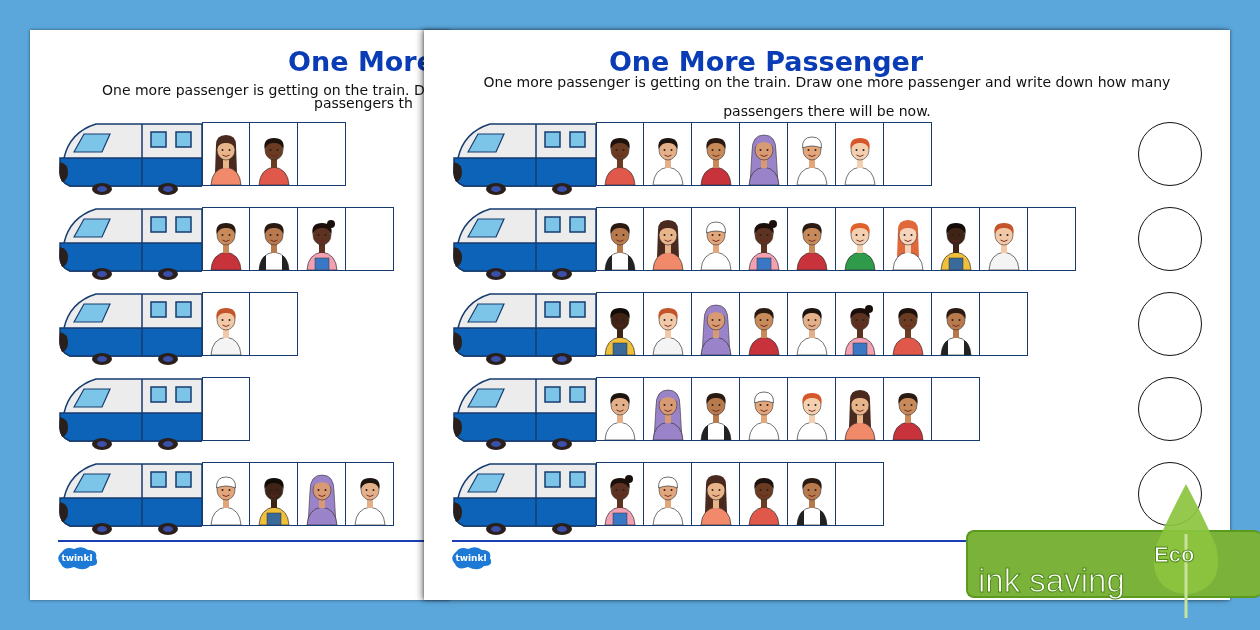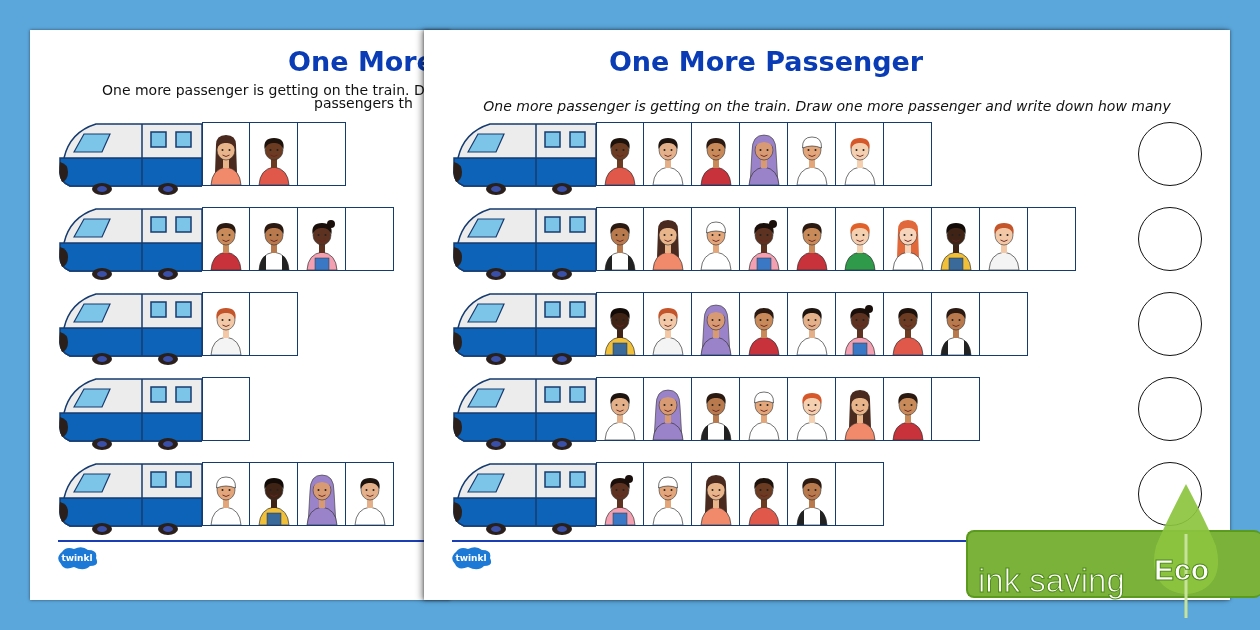--- a/index.html
+++ b/index.html
@@ -14,21 +14,21 @@
   .cells{position:absolute;left:146px;top:0;display:flex;height:64px;}
   .cell{width:48px;height:64px;border:1.5px solid #163b6e;border-left:none;box-sizing:border-box;position:relative;background:#fff;}
   .cell:first-child{border-left:1.5px solid #163b6e;}
   .kid{position:absolute;left:50%;bottom:0;transform:translateX(-50%);width:36px;height:56px;}
   .circle{position:absolute;width:64px;height:64px;border:1.5px solid #111;border-radius:50%;box-sizing:border-box;}
   .footer-line{position:absolute;height:2px;background:#1a3fb5;}
   .twinkl{position:absolute;width:44px;height:24px;}
   .eco{position:absolute;left:966px;top:530px;width:300px;height:64px;}
   .eco-bar{position:absolute;left:0;top:0;width:294px;height:64px;background:#7ab23a;border:2px solid #5a9a1c;border-radius:8px;border-right:none;}
   .eco-text{position:absolute;left:12px;top:8px;font-family:"Liberation Sans",sans-serif;font-size:33px;color:#fff;-webkit-text-stroke:1px #4f8a18;white-space:nowrap;margin-top:24px;}
-  .eco-label{position:absolute;left:188px;top:12px;font-family:"Liberation Sans",sans-serif;font-weight:bold;font-size:30px;color:#fff;-webkit-text-stroke:1px #4f8a18;z-index:3;margin-top:11px;}
+  .eco-label{position:absolute;left:188px;top:12px;font-family:"Liberation Sans",sans-serif;font-weight:bold;font-size:22px;color:#fff;-webkit-text-stroke:1px #4f8a18;z-index:3;}
   .leaf{position:absolute;left:1150px;top:482px;width:72px;height:136px;z-index:2;}
 </style>
 </head>
 <body>
 
 <div class="sheet" id="sheet-back">
   <div class="title" style="left:258px;top:16px;">One More</div>
   <div class="instr" style="left:72px;top:52px;">One more passenger is getting on the train. Dra</div>
   <div class="instr" style="left:284px;top:65px;">passengers th</div>
   <div id="back-rows">
@@ -240,21 +240,22 @@
     </div>
   <div class="footer-line" style="left:28px;top:510px;width:392px;"></div>
   <svg class="twinkl" style="left:26px;top:516px;" viewBox="0 0 44 24">
     <path d="M6 6 Q10 0 18 3 Q26 -1 32 4 Q42 4 40 12 Q44 20 34 20 Q28 26 18 21 Q8 25 5 18 Q-1 12 6 6Z" fill="#1c7ad6"></path>
     <text x="21" y="15" font-size="9" font-weight="bold" fill="#fff" text-anchor="middle" font-family="DejaVu Sans, sans-serif">twinkl</text>
   </svg>
 </div>
 
 <div class="sheet" id="sheet-front">
   <div class="title" style="left:0;width:684px;text-align:center;top:16px;">One More Passenger</div>
-  <div class="instr" style="left:0;width:806px;top:68px;font-style:italic;">One more passenger is getting on the train. Draw one more passenger and write down how many</div>
+  <div class="instr" style="left:0;width:806px;top:44px;">One more passenger is getting on the train. Draw one more passenger and write down how many</div>
+  <div class="instr" style="left:0;width:806px;top:73px;">passengers there will be now.</div>
   <div id="front-rows">
       <div class="row" style="left:26px;top:92px;width:700px;">
         <svg class="train" viewBox="0 0 146 74">
           <path d="M8 36 Q14 10 40 2 L146 2 L146 64 L14 64 Q4 60 4 50Z" fill="#ececec" stroke="#163b6e" stroke-width="1.5"></path>
           <path d="M4 36 L146 36 L146 64 L14 64 Q4 60 4 50Z" fill="#0d63b8" stroke="#163b6e" stroke-width="1.5"></path>
           <path d="M4 40 Q12 42 12 50 Q12 58 6 60 Q2 52 4 40Z" fill="#2a1f1a"></path>
           <path d="M18 30 L28 12 L54 12 L46 30Z" fill="#7cc4e8" stroke="#163b6e" stroke-width="1.2"></path>
           <line x1="86" y1="2" x2="86" y2="64" stroke="#163b6e" stroke-width="1.5"></line>
           <rect x="95" y="10" width="15" height="15" fill="#7cc4e8" stroke="#163b6e" stroke-width="1.5"></rect>
           <rect x="120" y="10" width="15" height="15" fill="#7cc4e8" stroke="#163b6e" stroke-width="1.5"></rect>

